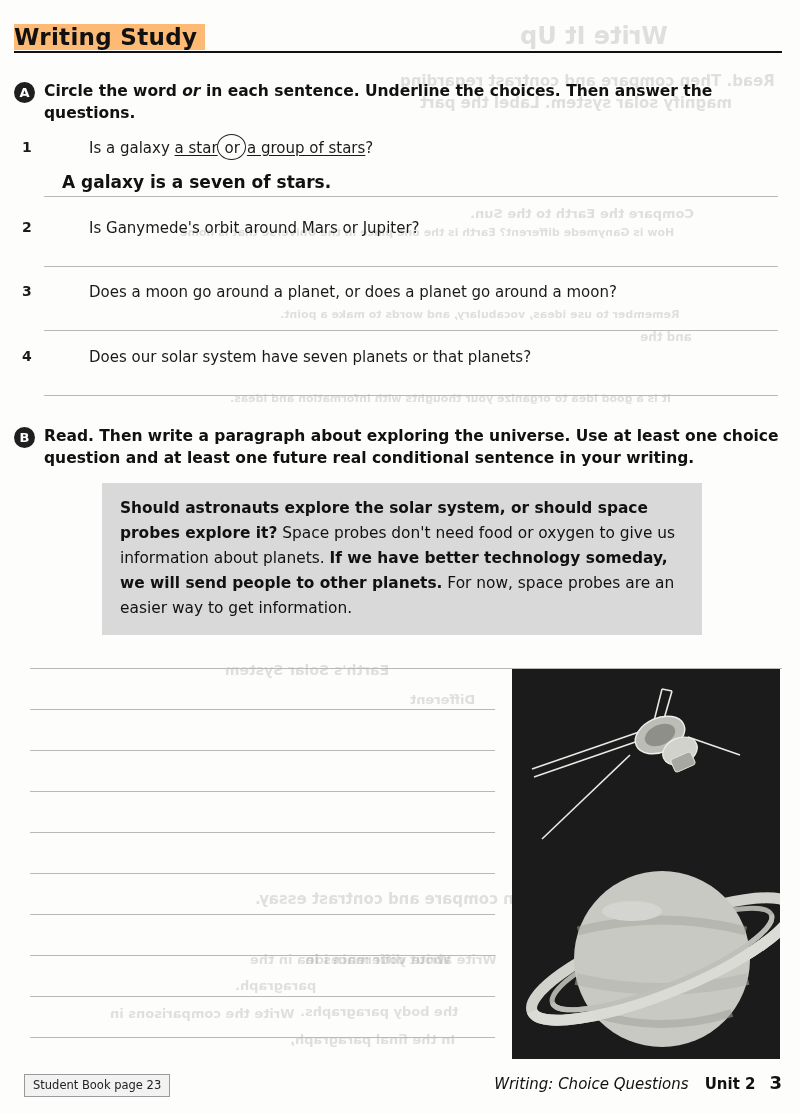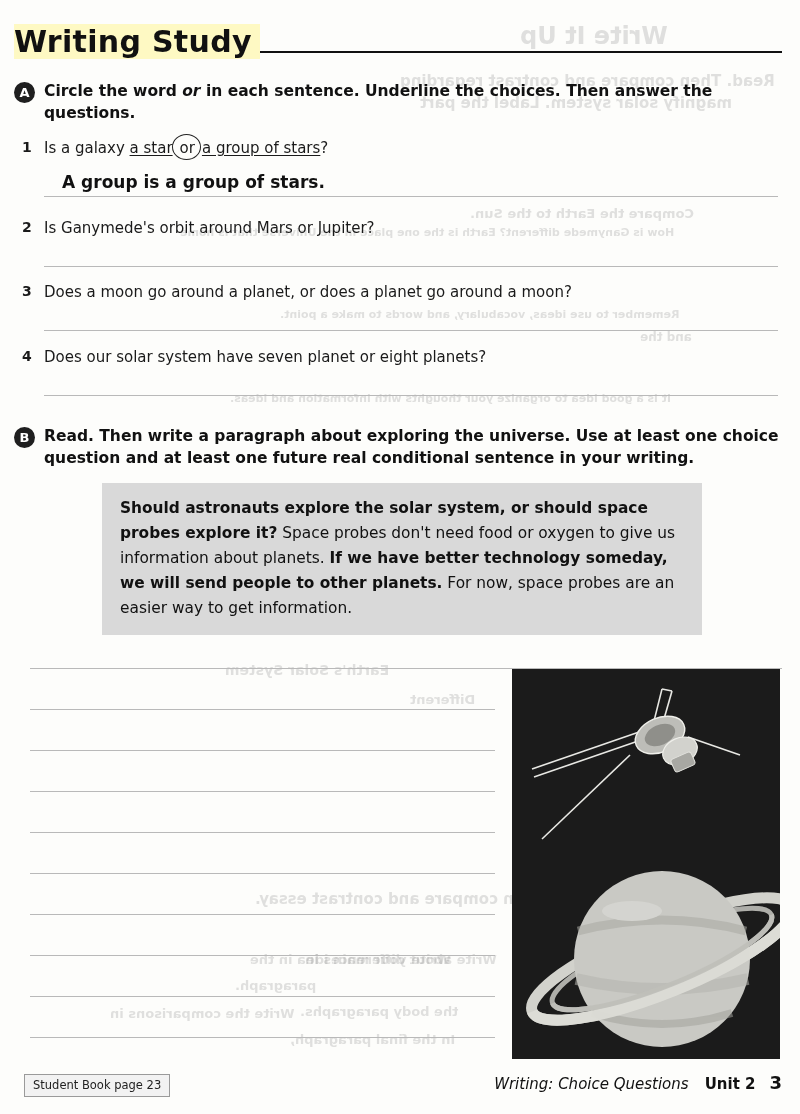--- a/index.html
+++ b/index.html
@@ -37,25 +37,25 @@
   .title-wrap {
     position: absolute;
     top: 24px;
     left: 14px;
     right: 18px;
     height: 34px;
   }
   .page-title {
     font-family: "DejaVu Sans", sans-serif;
     font-weight: bold;
-    font-size: 30px;
+    font-size: 23px;
     letter-spacing: 0.3px;
     color: #111;
     display: inline-block;
-    background: #fef9c3;
+    background: #fdba74;
     position: relative;
     z-index: 2;
     padding-right: 8px;
   }
   .title-rule {
     position: absolute;
     left: 0;
     right: 0;
     top: 27px;
     border-bottom: 2px solid #111;
@@ -100,21 +100,21 @@
     font-size: 15px;
     line-height: 1.4;
   }
   .item-num {
     position: absolute;
     left: -22px;
     top: 0;
     font-weight: bold;
     font-size: 14px;
   }
-  .item-text { display: block; }
+  .item-text { display: block; margin-left: 45px; }
   .u { text-decoration: underline; text-underline-offset: 2px; }
 
   .circle-or {
     display: inline-block;
     position: relative;
     padding: 0 7px;
   }
   .circle-or .ring {
     position: absolute;
     left: -1px;
@@ -236,37 +236,37 @@
     <div class="ex-dir">
       <span>Circle the word </span><span class="it">or</span><span> in each sentence. Underline the choices. Then answer the questions.</span>
     </div>
   </div>
 
   <div class="item" style="top:138px;">
     <span class="item-num">1</span>
     <span class="item-text"><span>Is a galaxy </span><span class="u">a star</span><span class="circle-or"><span class="ring"></span><span>or</span></span><span class="u">a group of stars</span><span>?</span></span>
   </div>
   <div class="rule" style="top:196px;"></div>
-  <div class="hand" style="top:172px;">A group is a group of stars.</div>
+  <div class="hand" style="top:172px;">A galaxy is a seven of stars.</div>
 
   <div class="item" style="top:218px;">
     <span class="item-num">2</span>
     <span class="item-text">Is Ganymede's orbit around Mars or Jupiter?</span>
   </div>
   <div class="rule" style="top:266px;"></div>
 
   <div class="item" style="top:282px;">
     <span class="item-num">3</span>
     <span class="item-text">Does a moon go around a planet, or does a planet go around a moon?</span>
   </div>
   <div class="rule" style="top:330px;"></div>
 
   <div class="item" style="top:347px;">
     <span class="item-num">4</span>
-    <span class="item-text">Does our solar system have seven planet or eight planets?</span>
+    <span class="item-text">Does our solar system have seven planets or that planets?</span>
   </div>
   <div class="rule" style="top:395px;"></div>
 
   <div class="ex" style="top:425px;">
     <div class="ex-letter">B</div>
     <div class="ex-dir">Read. Then write a paragraph about exploring the universe. Use at least one choice question and at least one future real conditional sentence in your writing.</div>
   </div>
 
   <div class="model-box">
     <div class="model-text">

